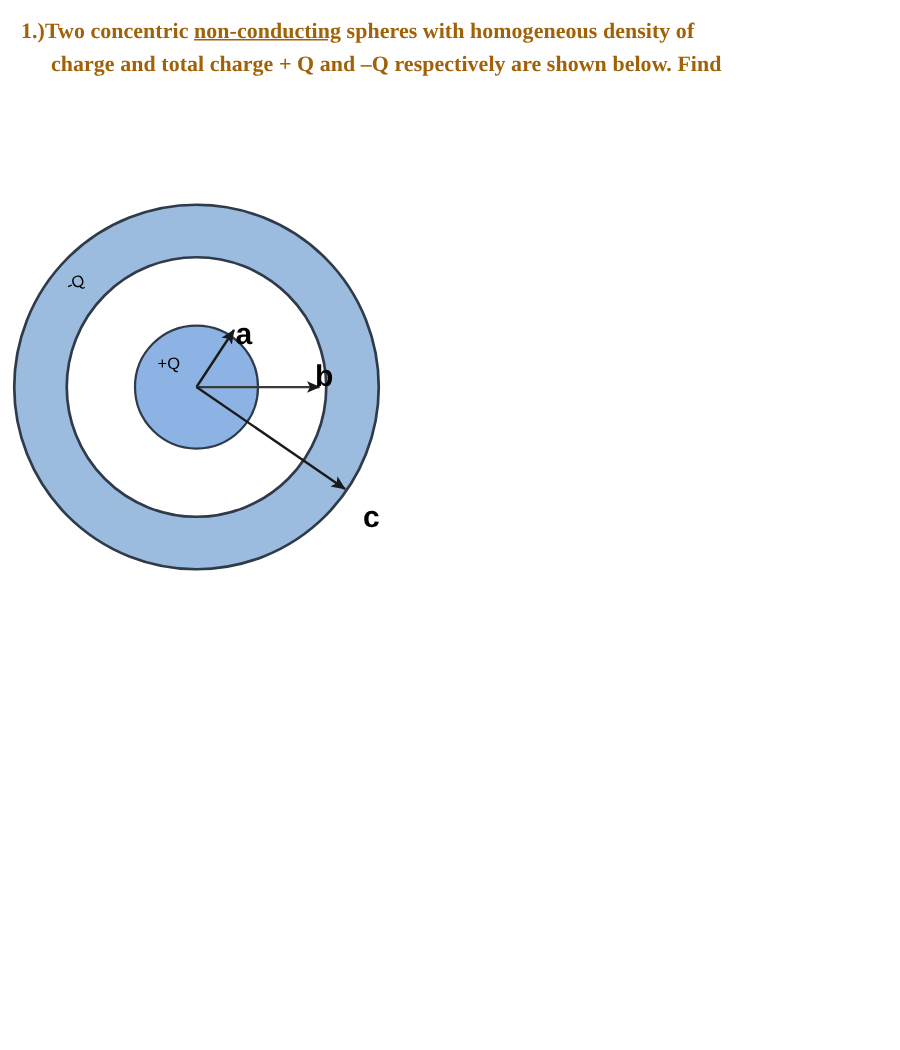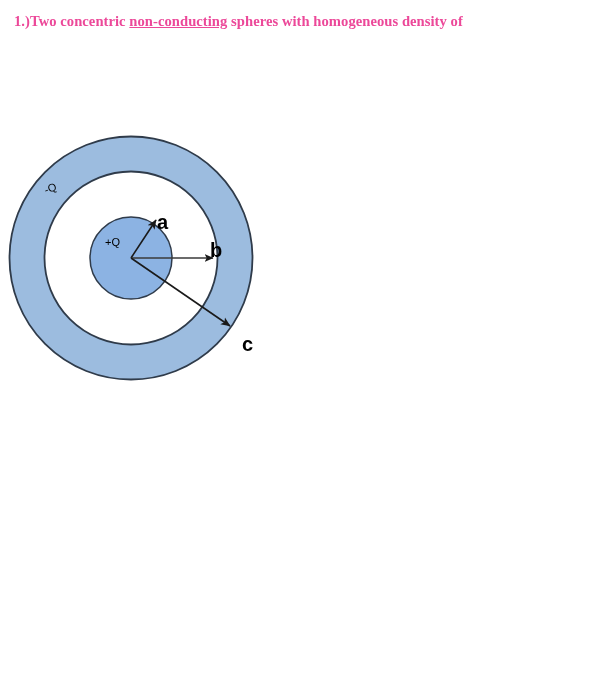--- a/index.html
+++ b/index.html
@@ -27,21 +27,21 @@
     position: absolute;
     left: 14px;
     top: 11px;
     width: 570px;
   }
   .problem-line {
     font-family: "Liberation Serif", serif;
     font-weight: bold;
     font-size: 14.6px;
     line-height: 21.5px;
-    color: #ec4899;
+    color: #a16207;
     white-space: pre;
     letter-spacing: 0.05px;
   }
   .problem-line.indent {
     padding-left: 20px;
   }
   .u {
     text-decoration: underline;
   }
 
@@ -70,20 +70,21 @@
     font-weight: bold;
   }
 </style>
 </head>
 <body>
 
 <div id="page">
 
   <div class="problem-block">
     <div class="problem-line"><span>1.)</span><span>Two concentric </span><span class="u">non-conducting</span><span> spheres with homogeneous density of</span></div>
+    <div class="problem-line indent">charge and total charge + Q and –Q respectively are shown below. Find</div>
   </div>
 
   <div class="figure">
     <svg width="300" height="265" viewBox="0 0 300 265" xmlns="http://www.w3.org/2000/svg">
       <defs>
         <marker id="arrowHead" markerWidth="7" markerHeight="7" refX="5.6" refY="3" orient="auto" markerUnits="strokeWidth">
           <path d="M0,0.4 L6,3 L0,5.6 L1.4,3 Z" fill="#1a1a1a"></path>
         </marker>
       </defs>
 

